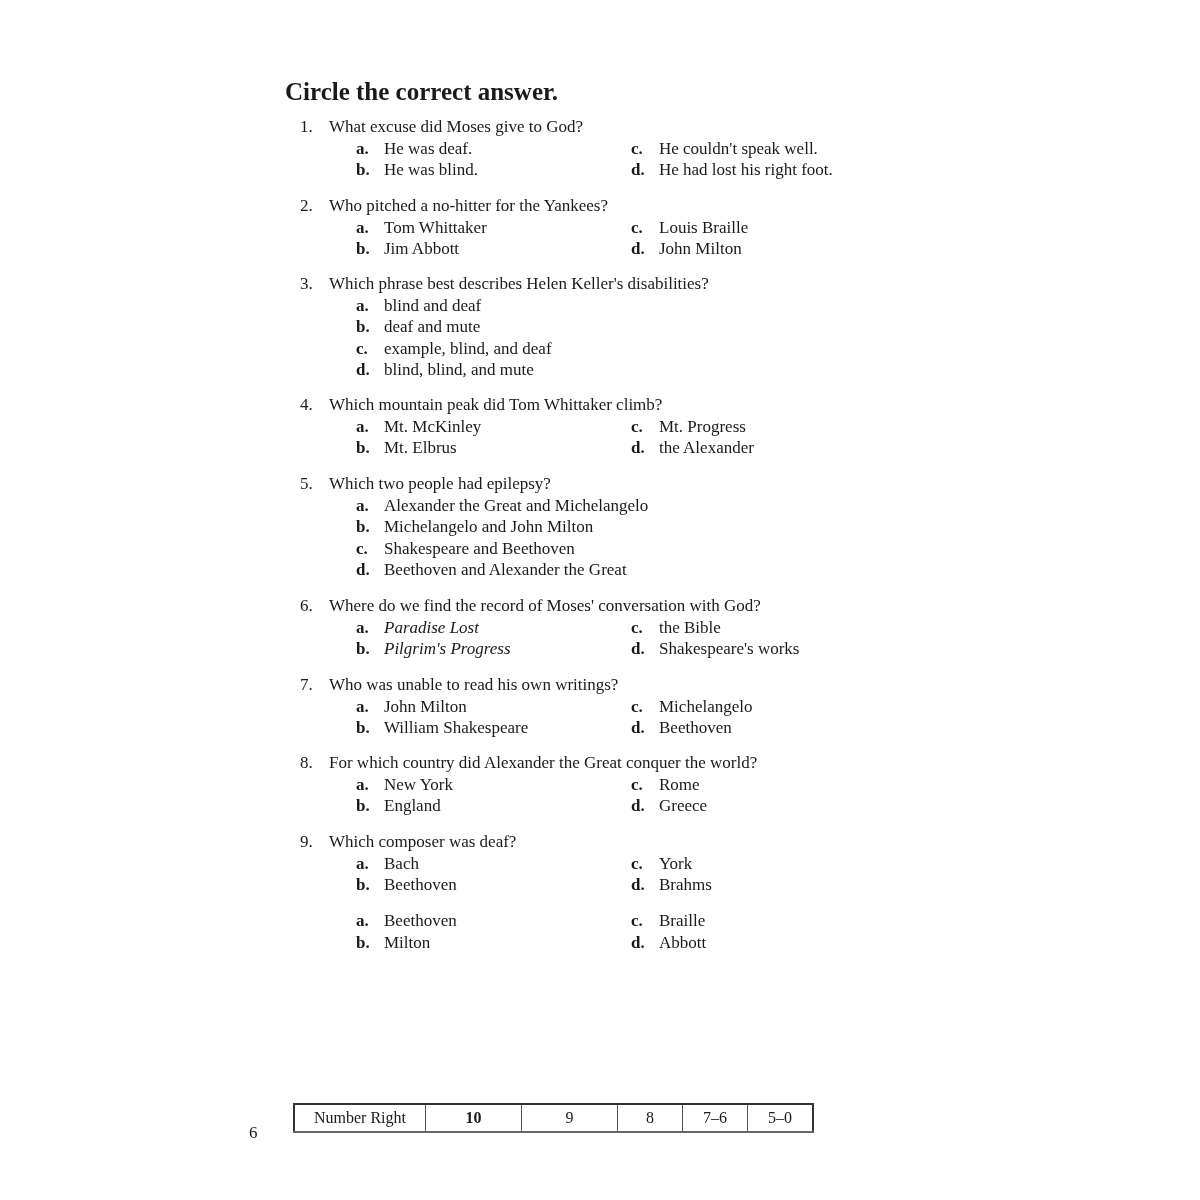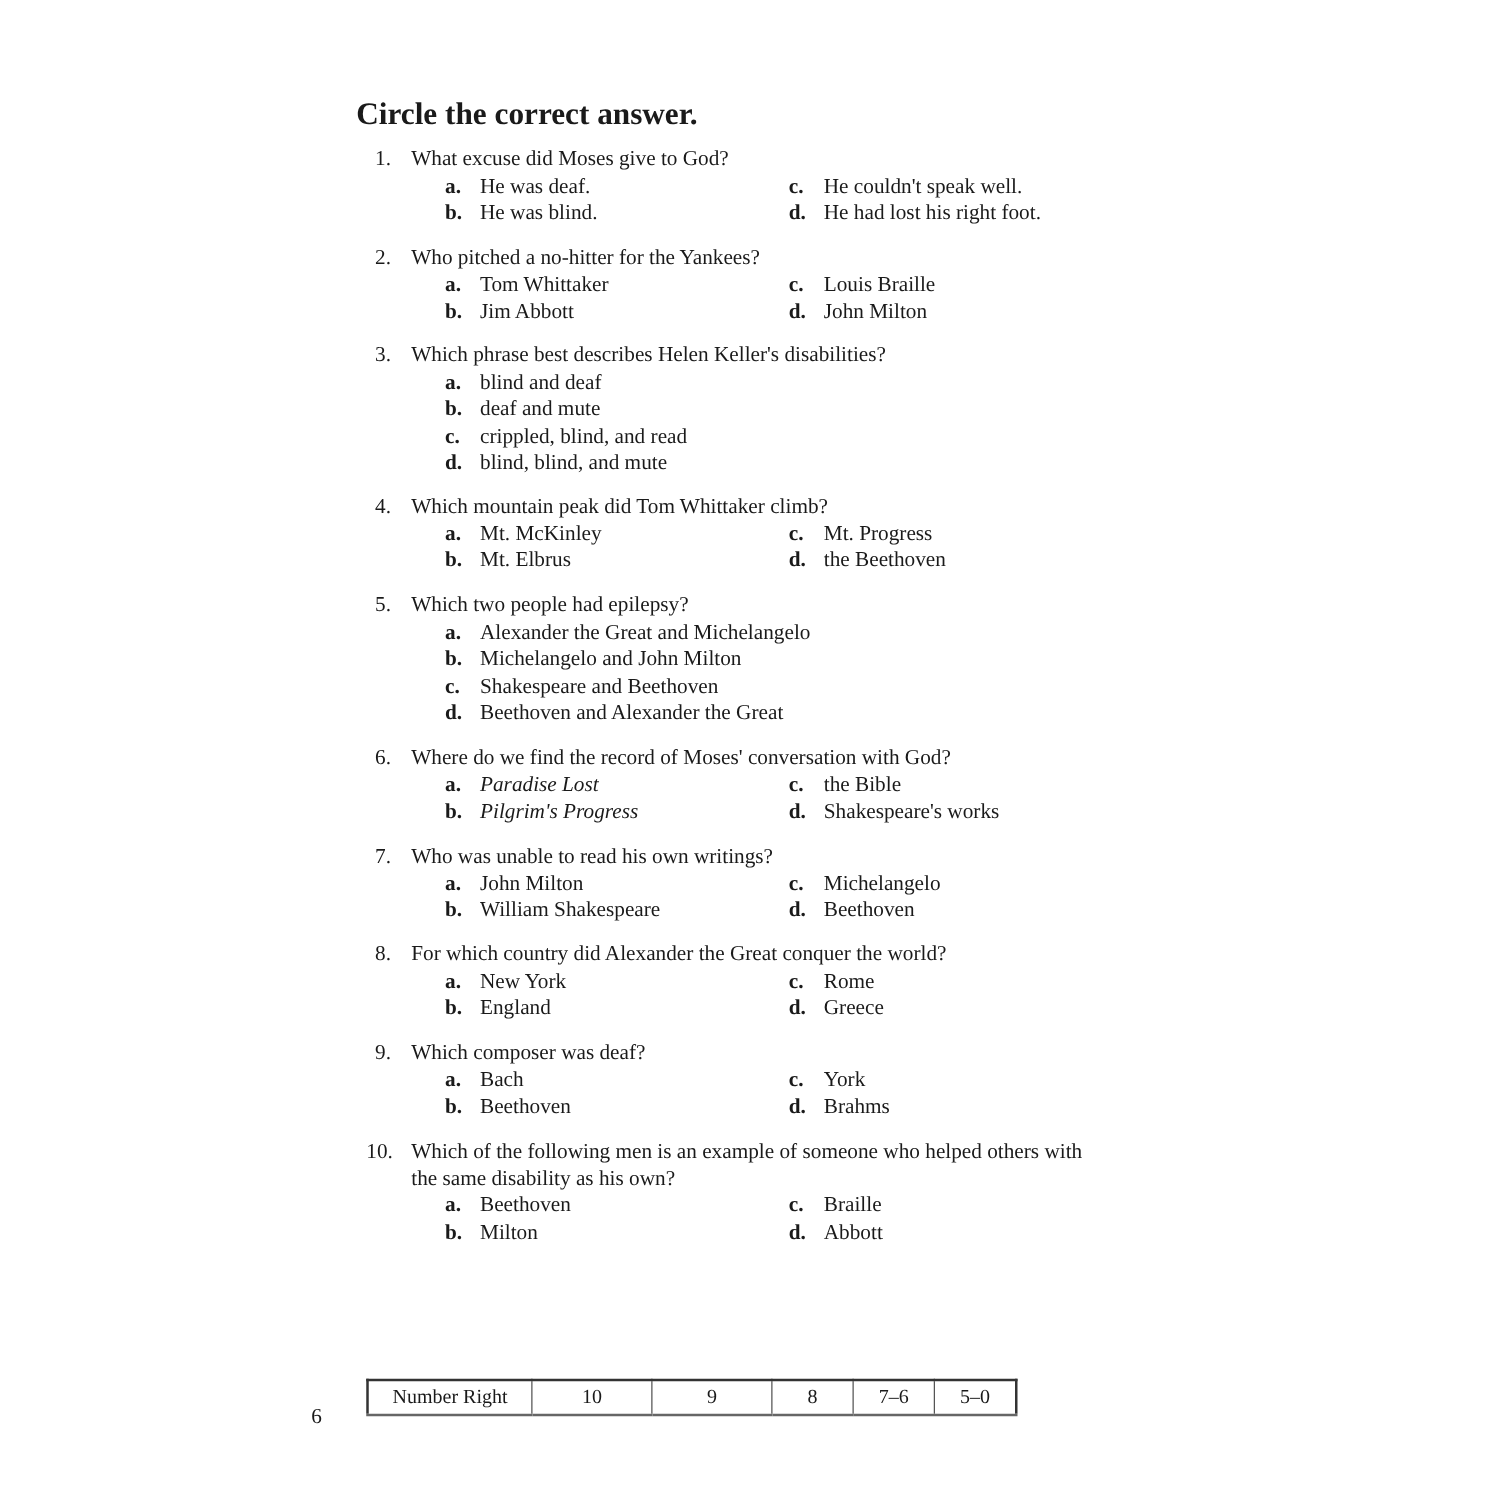--- a/index.html
+++ b/index.html
@@ -114,21 +114,21 @@
     <div class="choice">
         <span class="choice-letter">a.</span>
         <span>blind and deaf</span>
       </div>
     <div class="choice">
         <span class="choice-letter">b.</span>
         <span>deaf and mute</span>
       </div>
     <div class="choice">
         <span class="choice-letter">c.</span>
-        <span>crippled, blind, and read</span>
+        <span>example, blind, and deaf</span>
       </div>
     <div class="choice">
         <span class="choice-letter">d.</span>
         <span>blind, blind, and mute</span>
       </div>
   </div>
 </div>
 
 <div class="question" style="top:394px;">
   <div class="q-line">
@@ -143,21 +143,21 @@
     <div class="choice">
         <span class="choice-letter">b.</span>
         <span>Mt. Elbrus</span>
       </div>
     <div class="choice">
         <span class="choice-letter">c.</span>
         <span>Mt. Progress</span>
       </div>
     <div class="choice">
         <span class="choice-letter">d.</span>
-        <span>the Beethoven</span>
+        <span>the Alexander</span>
       </div>
   </div>
 </div>
 
 <div class="question" style="top:473px;">
   <div class="q-line">
       <span class="q-num">5.</span>
       <span class="q-text">Which two people had epilepsy?</span>
     </div>
   <div class="choices">
@@ -274,24 +274,20 @@
         <span>York</span>
       </div>
     <div class="choice">
         <span class="choice-letter">d.</span>
         <span>Brahms</span>
       </div>
   </div>
 </div>
 
 <div class="question" style="top:910px; left:293px; width:580px;">
-  <div class="q-line">
-      <span class="q-num" style="width:36px;">10.</span>
-      <span class="q-text">Which of the following men is an example of someone who helped others with the same disability as his own?</span>
-    </div>
   <div class="choices two-col" style="margin-left:63px;">
     <div class="choice">
         <span class="choice-letter">a.</span>
         <span>Beethoven</span>
       </div>
     <div class="choice">
         <span class="choice-letter">b.</span>
         <span>Milton</span>
       </div>
     <div class="choice">
@@ -304,20 +300,20 @@
       </div>
   </div>
 </div>
 
 <div class="page-number">6</div>
 
 <table class="rating">
   <tbody>
       <tr>
     <td style="width:118px;">Number Right</td>
-    <td style="width:83px;">10</td>
+    <td style="width:83px;font-weight:bold;">10</td>
     <td style="width:83px;">9</td>
     <td style="width:52px;">8</td>
     <td style="width:52px;">7–6</td>
     <td style="width:52px;">5–0</td>
   </tr>
 </tbody>
   </table>
 
 </body></html>

